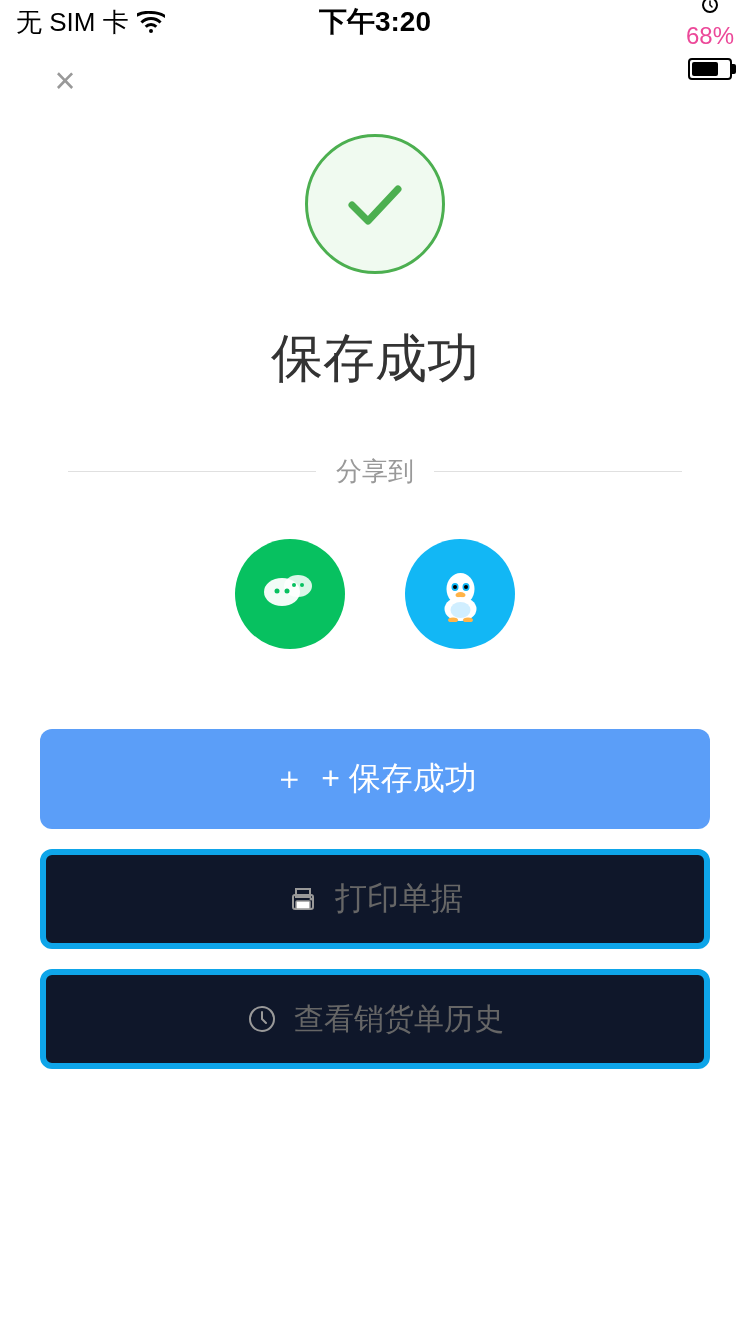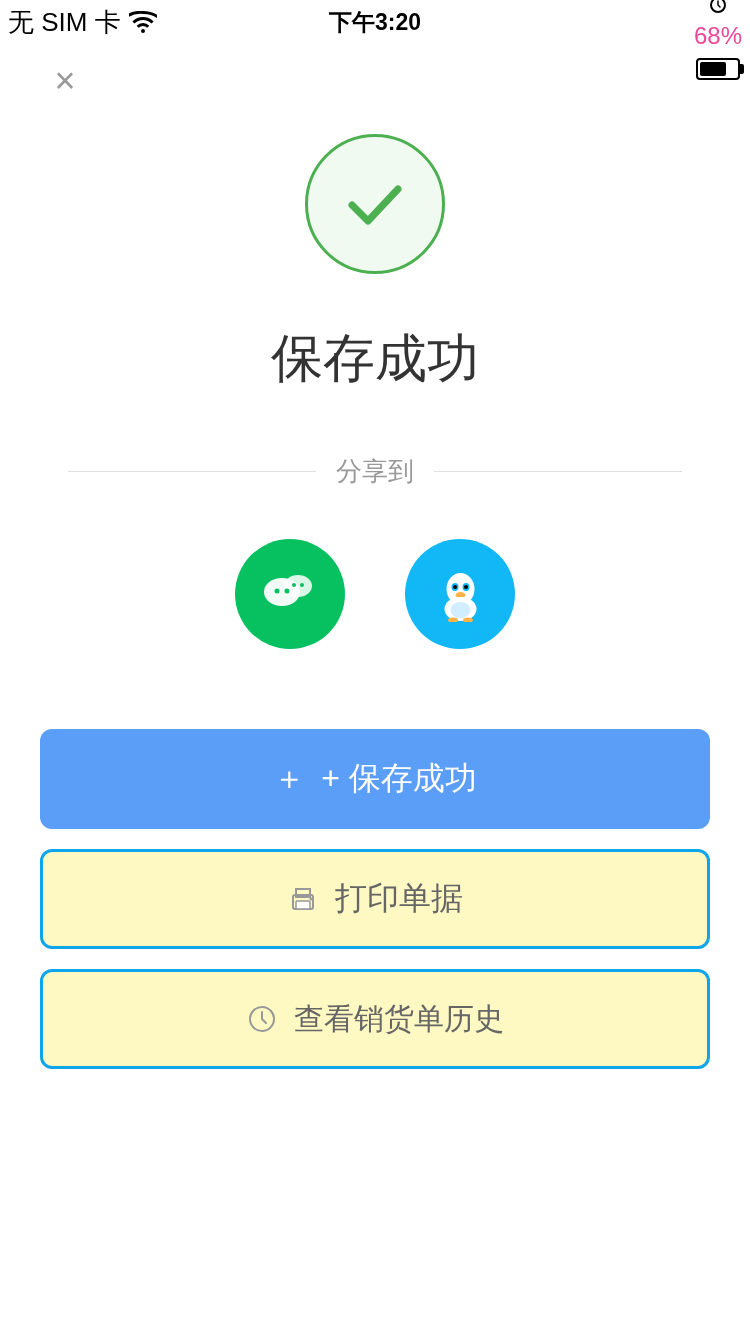--- a/index.html
+++ b/index.html
@@ -10,34 +10,34 @@
       background: #ffffff;
       font-family: -apple-system, "PingFang SC", "Helvetica Neue", sans-serif;
       position: relative;
     }
 
     
     .status-bar {
       display: flex;
       justify-content: space-between;
       align-items: center;
-      padding: 0 8px;
+      padding: 0 16px;
       height: 44px;
       background: #ffffff;
     }
     .status-left {
       font-size: 26px;
       font-weight: 500;
       color: #000;
       display: flex;
       align-items: center;
       gap: 8px;
     }
     .status-center {
-      font-size: 23px;
+      font-size: 28px;
       font-weight: 600;
       color: #000;
       position: absolute;
       left: 50%;
       transform: translateX(-50%);
     }
     .status-right {
       display: flex;
       align-items: center;
       gap: 8px;
@@ -190,23 +190,23 @@
       gap: 16px;
       font-size: 32px;
       cursor: pointer;
       border: none;
     }
     .btn-primary {
       background: #5b9ef8;
       color: #fff;
     }
     .btn-secondary {
-      background: #fef9c3;
+      background: #0f172a;
       color: #666;
-      border: 3px solid #0ea5e9;
+      border: 6px solid #0ea5e9;
     }
   </style>
 </head>
 <body>
 
 <div class="status-bar">
   <div class="status-left">
     <span>无 SIM 卡</span>
     <svg width="28" height="22" viewBox="0 0 28 22" fill="none">
       <path d="M14 18a2 2 0 1 1 0 4 2 2 0 0 1 0-4zm0-6a9 9 0 0 1 6.36 2.64l-2.12 2.12A6 6 0 0 0 14 15a6 6 0 0 0-4.24 1.76L7.64 14.64A9 9 0 0 1 14 12zm0-6a15 15 0 0 1 10.6 4.4l-2.12 2.12A12 12 0 0 0 14 9a12 12 0 0 0-8.49 3.52L3.4 10.4A15 15 0 0 1 14 6zm0-6C21.73 0 28.73 3 33.8 8.07l-2.12 2.12A24 24 0 0 0 14 3 24 24 0 0 0-5.68 10.19l-2.12-2.12A27 27 0 0 1 14 0z" fill="#000"></path>

